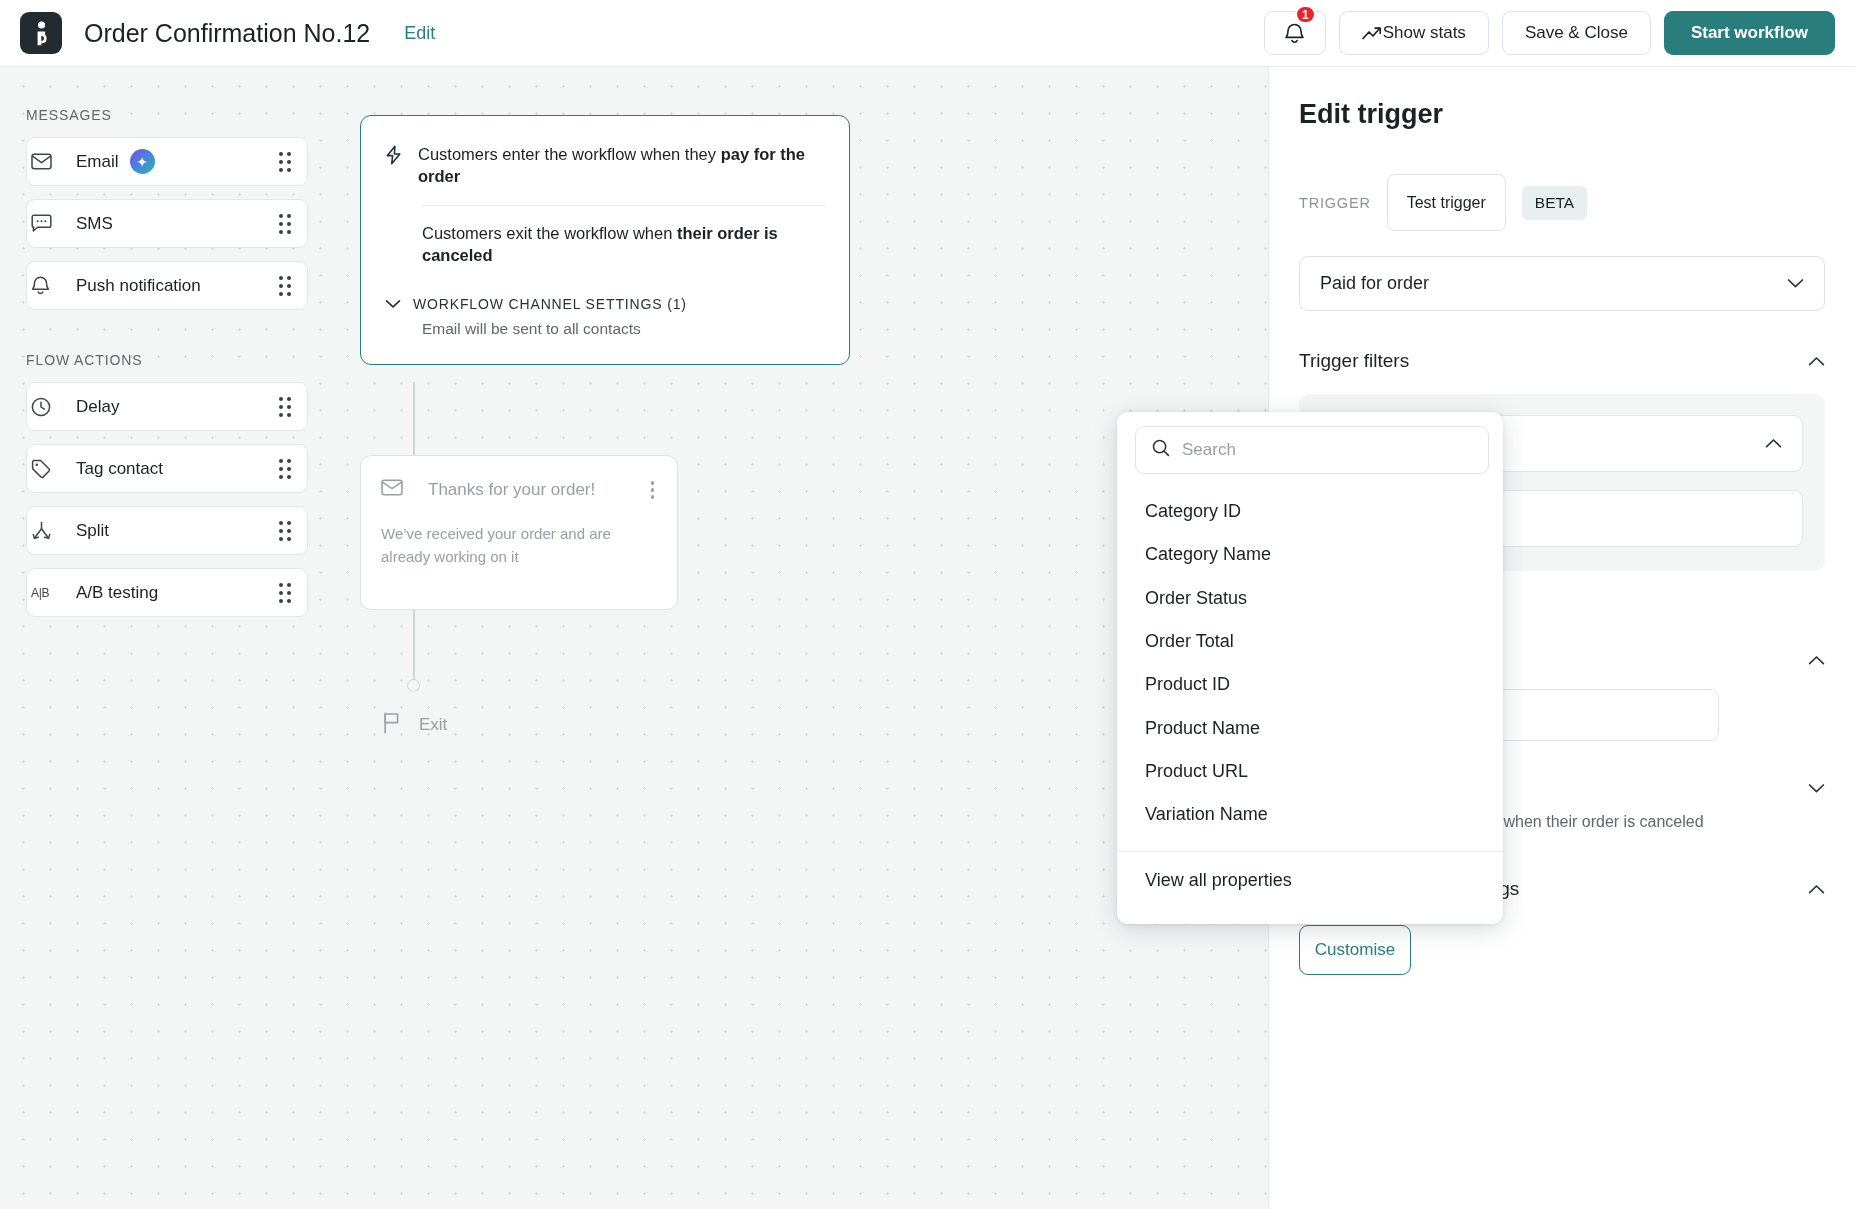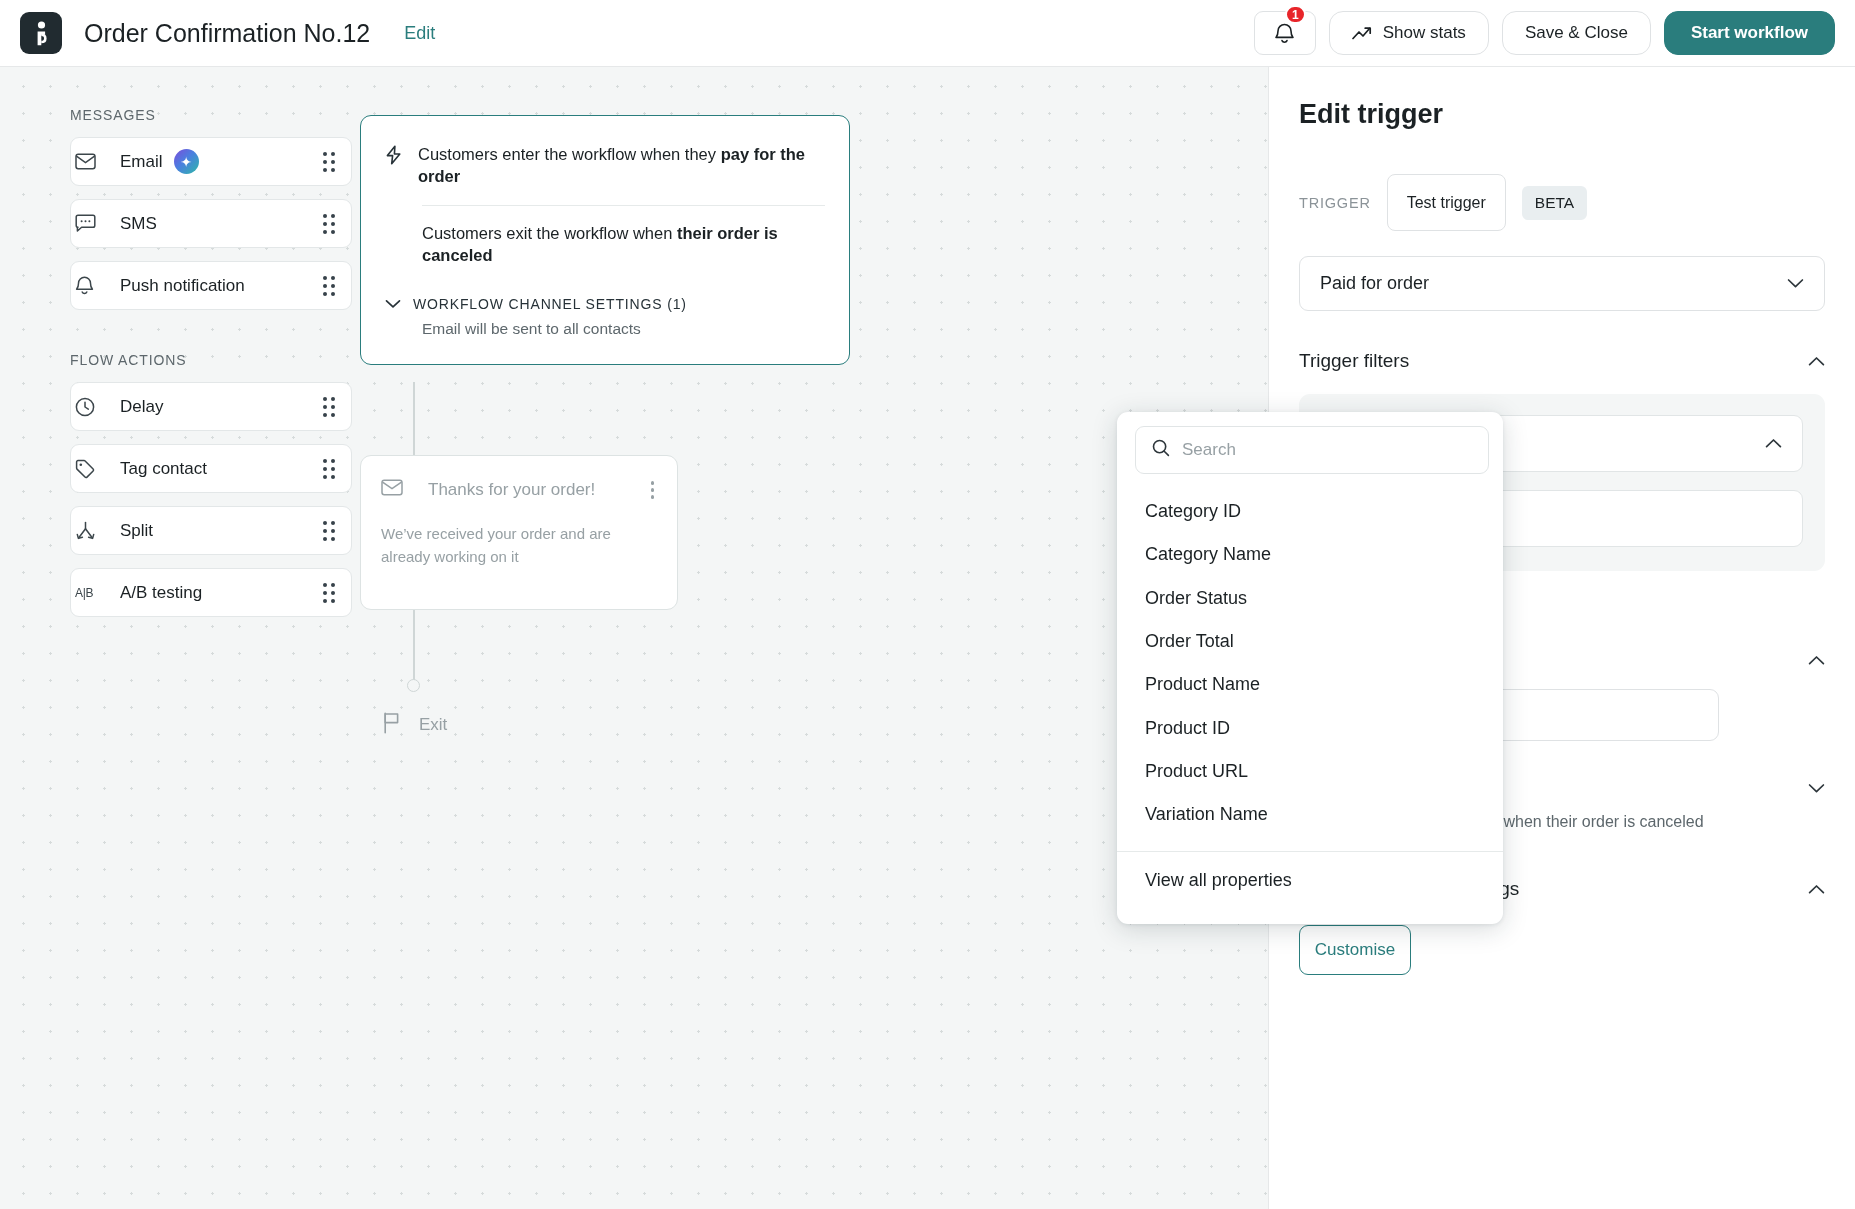--- a/index.html
+++ b/index.html
@@ -45,43 +45,43 @@
   }
   .badge-count {
     position: absolute; top: -7px; right: 9px;
     min-width: 19px; height: 19px; padding: 0 5px;
     background: #e8252a; color: #fff; border-radius: 10px;
     font-size: 12px; font-weight: 700;
     display: flex; align-items: center; justify-content: center;
     border: 2px solid #fff;
   }
   .btn {
-    height: 44px; padding: 0 22px; border-radius: 14px;
+    height: 44px; padding: 0 22px; border-radius: 9px;
     border: 1px solid #dfe2e4; background: #fff; color: #1b2124;
     font-size: 17px; font-family: "Liberation Sans", sans-serif;
-    display: flex; align-items: center; gap: 10px; cursor: pointer;
+    display: flex; align-items: center; cursor: pointer;
     white-space: nowrap;
   }
   .btn-primary {
     background: #2a7d7d; border-color: #2a7d7d; color: #fff; font-weight: 700;
     padding: 0 26px;
   }
 
   
   .canvas {
     position: absolute; top: 67px; left: 0; width: 1268px; height: 1142px;
     background-color: #f4f6f6;
     background-image: radial-gradient(#d6dbdb 1.4px, transparent 1.4px);
     background-size: 27px 27px;
     background-position: 10px 6px;
     overflow: hidden;
   }
 
   
-  .palette { position: absolute; top: 40px; left: 26px; width: 282px; margin-left: 44px; }
+  .palette { position: absolute; top: 40px; left: 26px; width: 282px; }
   .palette-head {
     font-size: 14px; letter-spacing: 0.9px; color: #5d676c;
     text-transform: uppercase; margin-bottom: 14px; font-weight: 400;
   }
   .palette-head.second { margin-top: 42px; }
   .pal-card {
     height: 49px; background: #fff; border: 1px solid #e3e7e8; border-radius: 9px;
     display: flex; align-items: center; padding: 0 16px 0 4px;
     margin-bottom: 13px; cursor: pointer;
   }
@@ -561,22 +561,22 @@
           </svg>
         </span>
         <input type="text" placeholder="Search" style="">
       </div>
     </div>
     <div class="dd-list">
       <div class="dd-item">Category ID</div>
       <div class="dd-item">Category Name</div>
       <div class="dd-item">Order Status</div>
       <div class="dd-item">Order Total</div>
+      <div class="dd-item">Product ID</div>
       <div class="dd-item">Product Name</div>
-      <div class="dd-item">Product ID</div>
       <div class="dd-item">Product URL</div>
       <div class="dd-item">Variation Name</div>
     </div>
     <div class="dd-sep"></div>
     <div class="dd-footer">
       <div class="dd-item">View all properties</div>
     </div>
   </div>
 
 </div>

